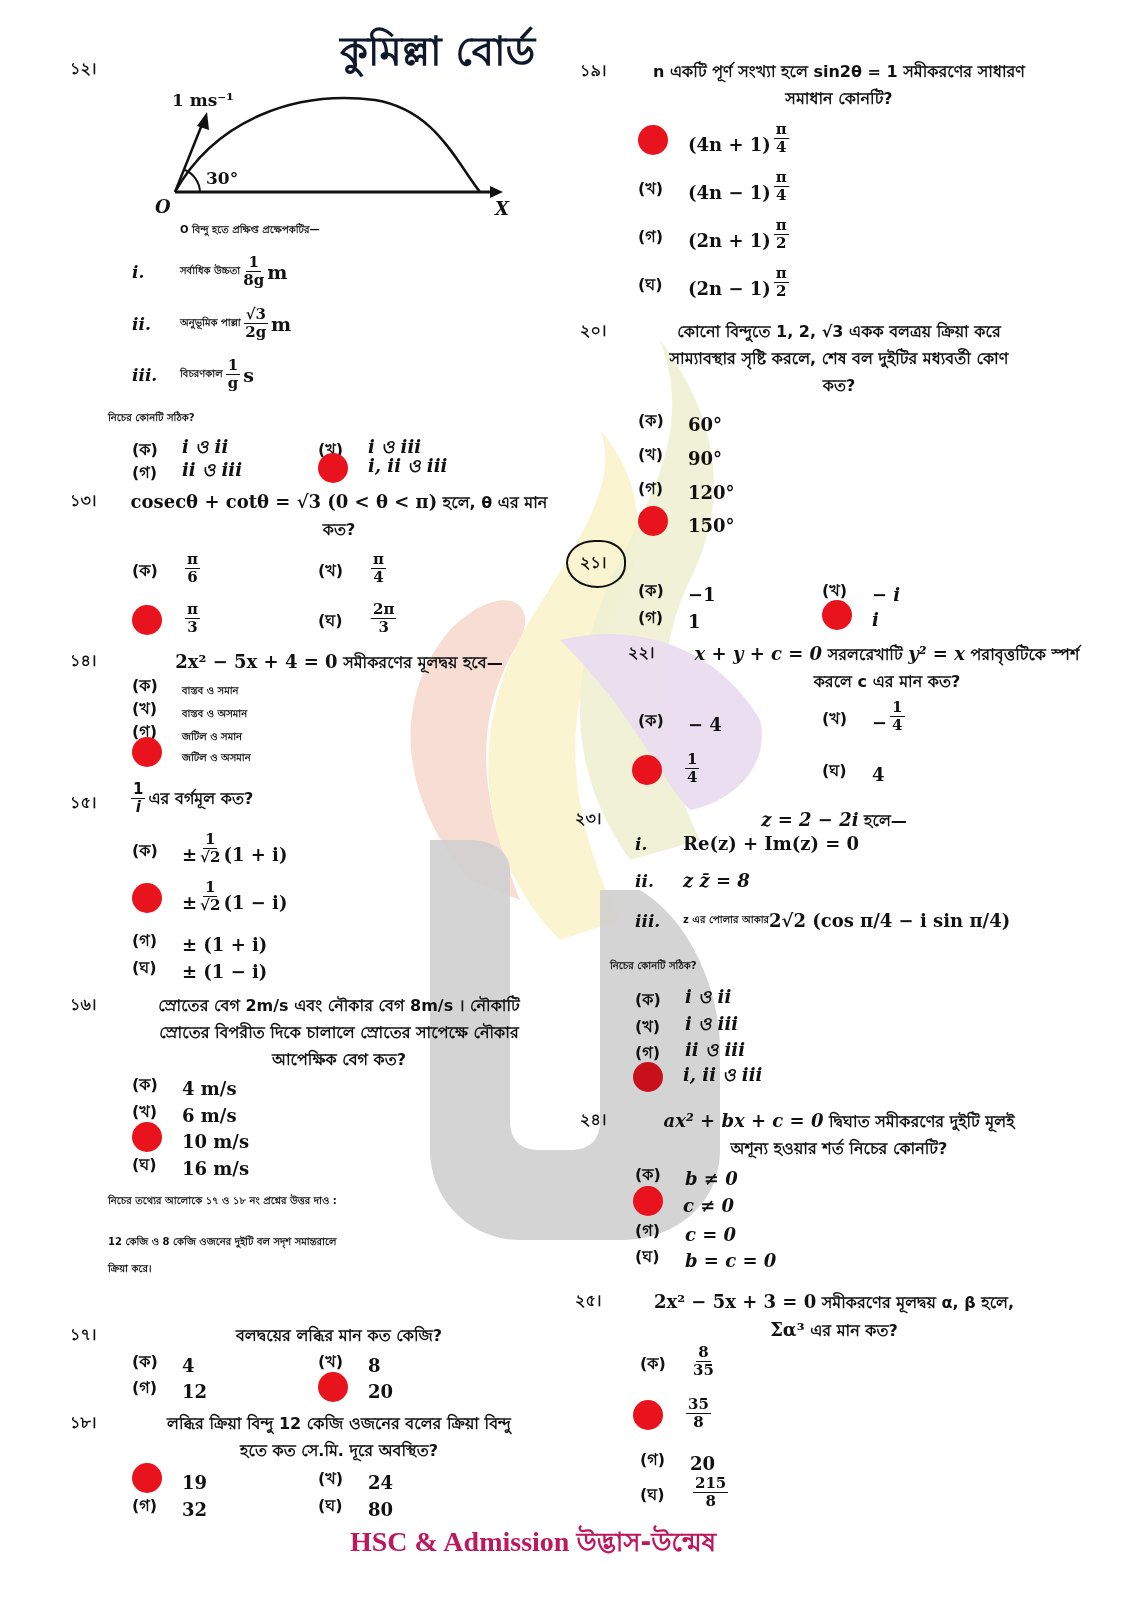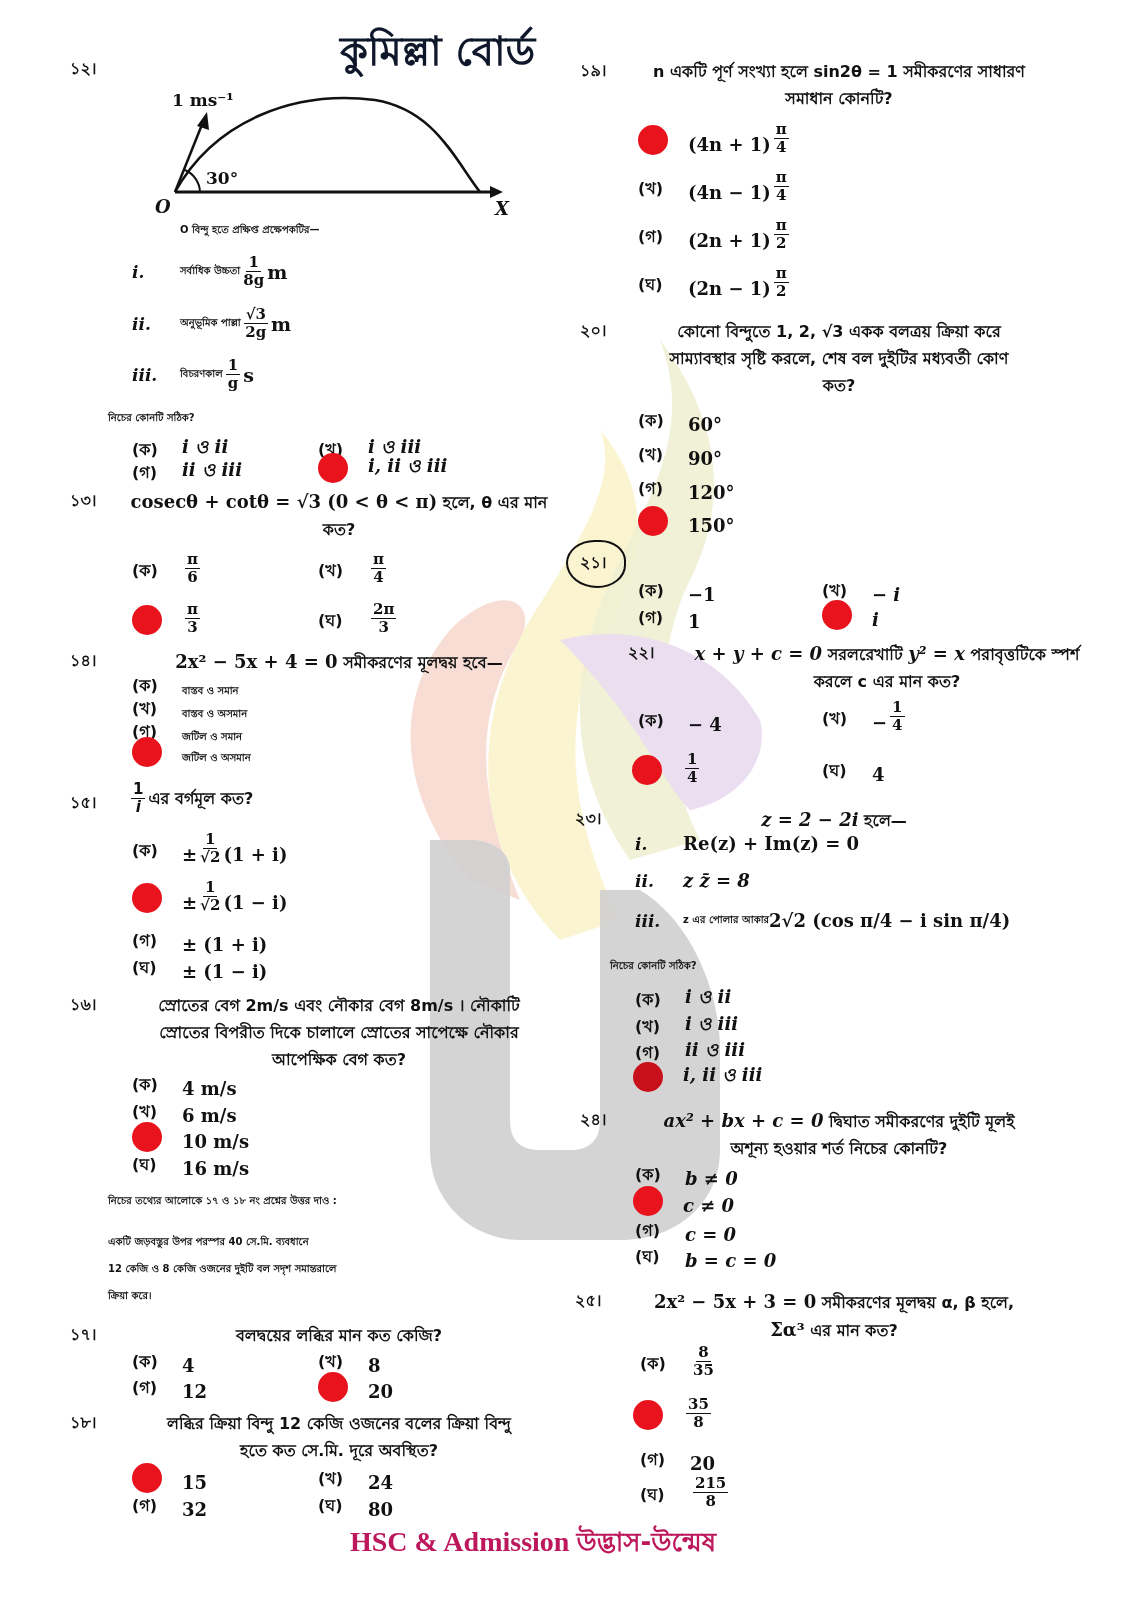--- a/index.html
+++ b/index.html
@@ -227,21 +227,20 @@
       <span class="dot"></span>
       <span class="val">10 m/s</span>
     </div>
   <div class="opt" style="left:132px; top:1152px;">
       <span class="lbl">(ঘ)</span>
       <span class="val">16 m/s</span>
     </div>
 
   <div class="bn" style="position:absolute; left:108px; top:1193px;">নিচের তথ্যের আলোকে ১৭ ও ১৮ নং প্রশ্নের উত্তর দাও :</div>
   <div class="bn" style="position:absolute; left:108px; top:1228px; line-height:27px; width:430px;">
-    <div>একটি জড়বস্তুর উপর পরস্পর 40 সে.মি. ব্যবধানে</div>
     <div>12 কেজি ও 8 কেজি ওজনের দুইটি বল সদৃশ সমান্তরালে</div>
     <div>ক্রিয়া করে।</div>
   </div>
 
   <div class="q" style="left:70px; top:1322px; width:480px;">
     <div class="qnum">১৭।</div>
     <div class="qtext">বলদ্বয়ের লব্ধির মান কত কেজি?</div>
   </div>
   <div class="opt" style="left:132px; top:1349px;">
       <span class="lbl">(ক)</span>
@@ -262,21 +261,21 @@
 
   <div class="q" style="left:70px; top:1410px; width:480px;">
     <div class="qnum">১৮।</div>
     <div class="qtext">
       <div>লব্ধির ক্রিয়া বিন্দু 12 কেজি ওজনের বলের ক্রিয়া বিন্দু</div>
       <div>হতে কত সে.মি. দূরে অবস্থিত?</div>
     </div>
   </div>
   <div class="opt" style="left:132px; top:1463px;">
       <span class="dot"></span>
-      <span class="val">15</span>
+      <span class="val">19</span>
     </div>
   <div class="opt" style="left:318px; top:1466px;">
       <span class="lbl">(খ)</span>
       <span class="val">24</span>
     </div>
   <div class="opt" style="left:132px; top:1493px;">
       <span class="lbl">(গ)</span>
       <span class="val">32</span>
     </div>
   <div class="opt" style="left:318px; top:1493px;">

